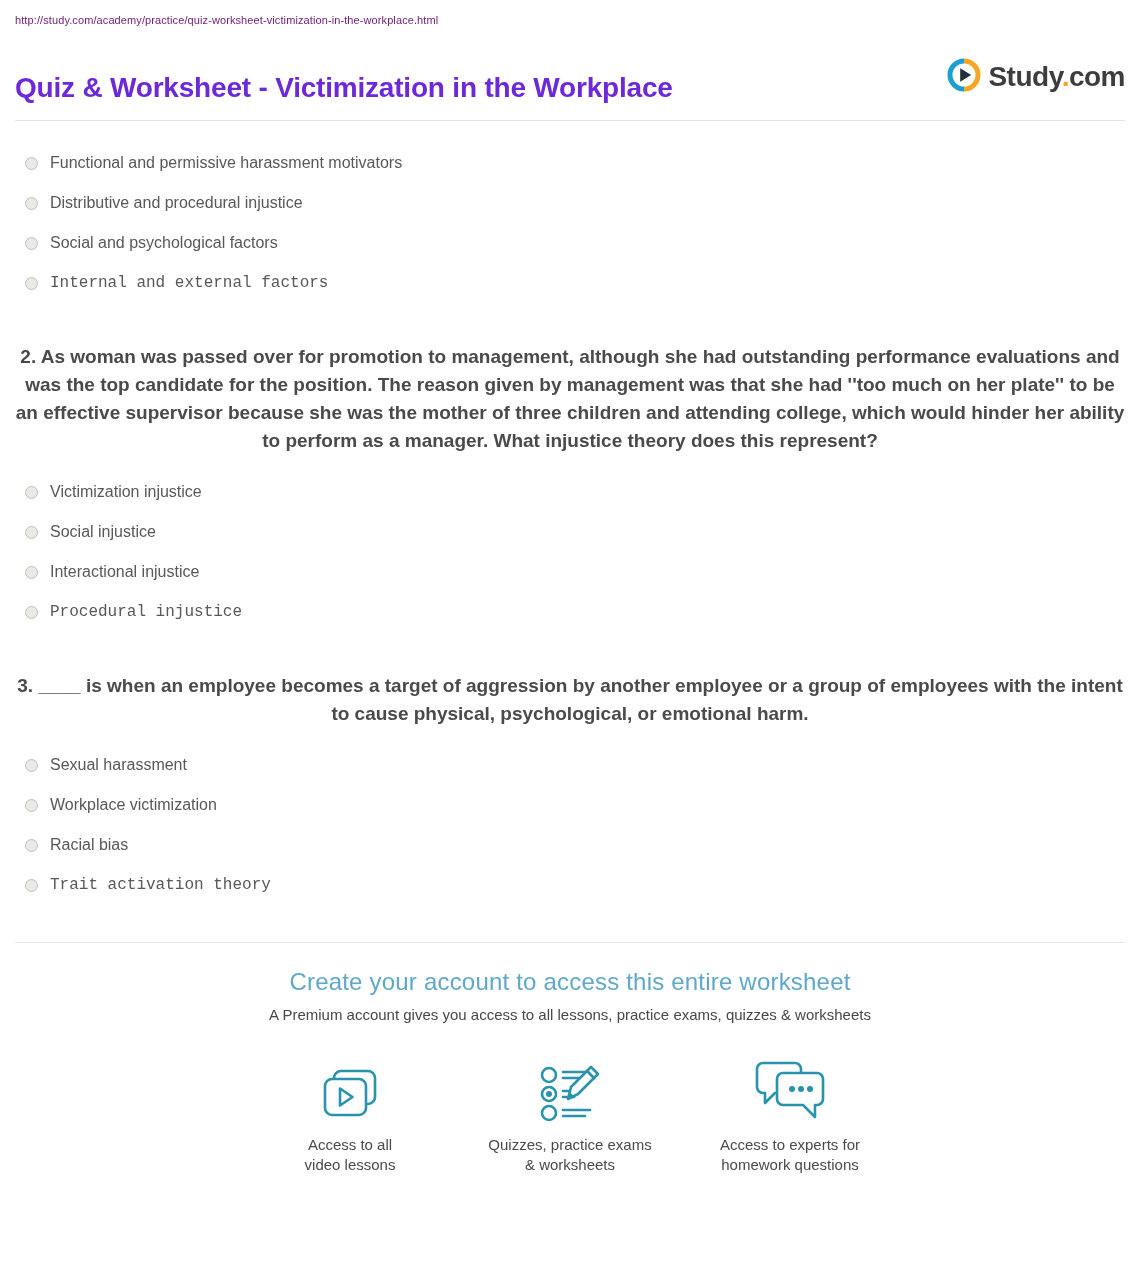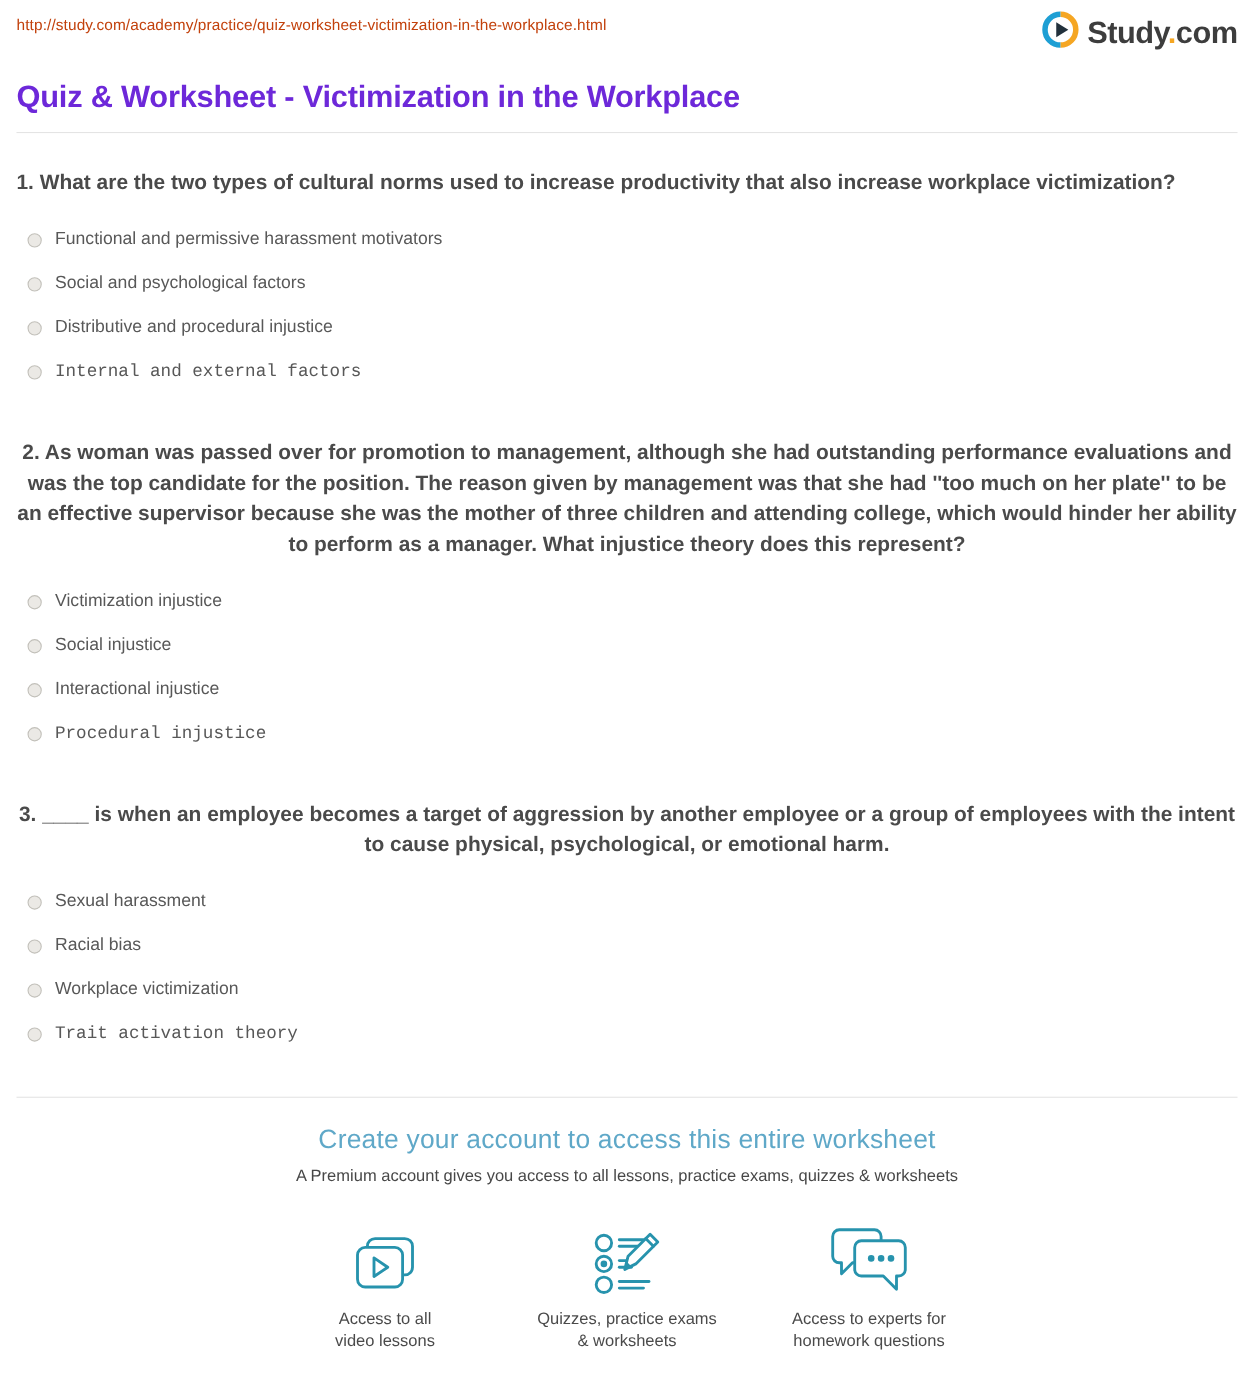--- a/index.html
+++ b/index.html
@@ -6,22 +6,22 @@
   html, body { background: #ffffff; }
   body {
     width: 1140px; height: 1261px; margin: 0 auto; overflow: hidden;
     font-family: "Liberation Sans", "DejaVu Sans", sans-serif;
     color: #4a4a4a;
   }
   .container { padding: 0 15px; }
 
   
   .page-header { display: flex; justify-content: space-between; align-items: flex-start; padding: 10px 15px 0 15px; height: 52px; }
-  .page-url { font-size: 14px; color: #c2410c; padding-top: 4px; letter-spacing: 0.1px; }
-  .logo { display: flex; align-items: center; gap: 7px; }
+  .page-url { font-size: 11px; color: #701a75; padding-top: 4px; letter-spacing: 0.1px; }
+  .logo { display: flex; align-items: center; gap: 7px; margin-top: 48px; }
   .logo-text { font-size: 28px; font-weight: 700; color: #3d3d3d; letter-spacing: -0.5px; }
   .logo-dot { color: #f5a623; }
 
   
   .page-title { margin: 20px 0 0 0; font-size: 28px; font-weight: 700; color: #6d28d9; letter-spacing: -0.2px; }
   .divider { border: none; border-top: 1px solid #e4e4e4; margin-top: 16px; }
 
   
   .question { margin-top: 32px; }
   .question + .question { margin-top: 50px; text-align: center; }
@@ -59,33 +59,32 @@
     </span>
     <span class="logo-text"><span>Study</span><span class="logo-dot">.</span><span>com</span></span>
   </div>
 </header>
 
 <div class="container">
   <h1 class="page-title">Quiz &amp; Worksheet - Victimization in the Workplace</h1>
   <hr class="divider">
 
   <section class="question">
-    <p class="q-text">1. What are the two types of cultural norms used to increase productivity that also increase workplace victimization?</p>
     <div class="options">
       <div class="option">
         <span class="radio"></span>
         <span class="opt-label">Functional and permissive harassment motivators</span>
       </div>
       <div class="option">
         <span class="radio"></span>
-        <span class="opt-label">Social and psychological factors</span>
+        <span class="opt-label">Distributive and procedural injustice</span>
       </div>
       <div class="option">
         <span class="radio"></span>
-        <span class="opt-label">Distributive and procedural injustice</span>
+        <span class="opt-label">Social and psychological factors</span>
       </div>
       <div class="option">
         <span class="radio"></span>
         <span class="opt-label">Internal and external factors</span>
       </div>
     </div>
   </section>
 
   <section class="question">
     <p class="q-text">2. As woman was passed over for promotion to management, although she had outstanding performance evaluations and was the top candidate for the position. The reason given by management was that she had ''too much on her plate'' to be an effective supervisor because she was the mother of three children and attending college, which would hinder her ability to perform as a manager. What injustice theory does this represent?</p>
@@ -111,25 +110,25 @@
 
   <section class="question">
     <p class="q-text">3. ____ is when an employee becomes a target of aggression by another employee or a group of employees with the intent to cause physical, psychological, or emotional harm.</p>
     <div class="options">
       <div class="option">
         <span class="radio"></span>
         <span class="opt-label">Sexual harassment</span>
       </div>
       <div class="option">
         <span class="radio"></span>
-        <span class="opt-label">Racial bias</span>
+        <span class="opt-label">Workplace victimization</span>
       </div>
       <div class="option">
         <span class="radio"></span>
-        <span class="opt-label">Workplace victimization</span>
+        <span class="opt-label">Racial bias</span>
       </div>
       <div class="option">
         <span class="radio"></span>
         <span class="opt-label">Trait activation theory</span>
       </div>
     </div>
   </section>
 
   <hr class="divider cta-divider">
 

